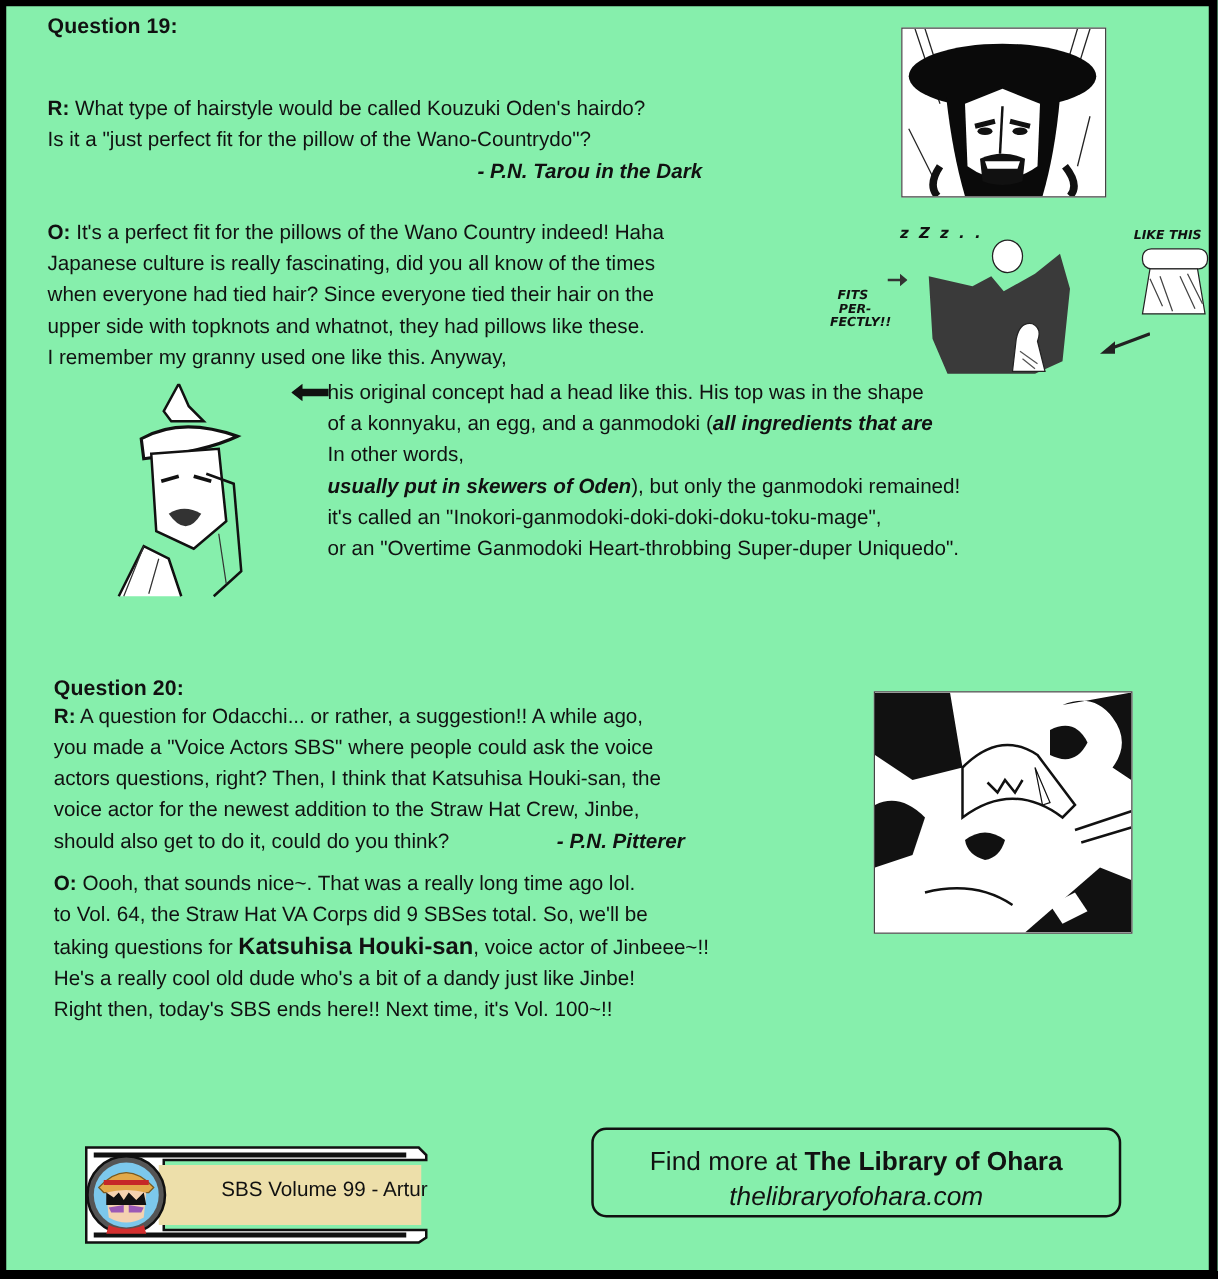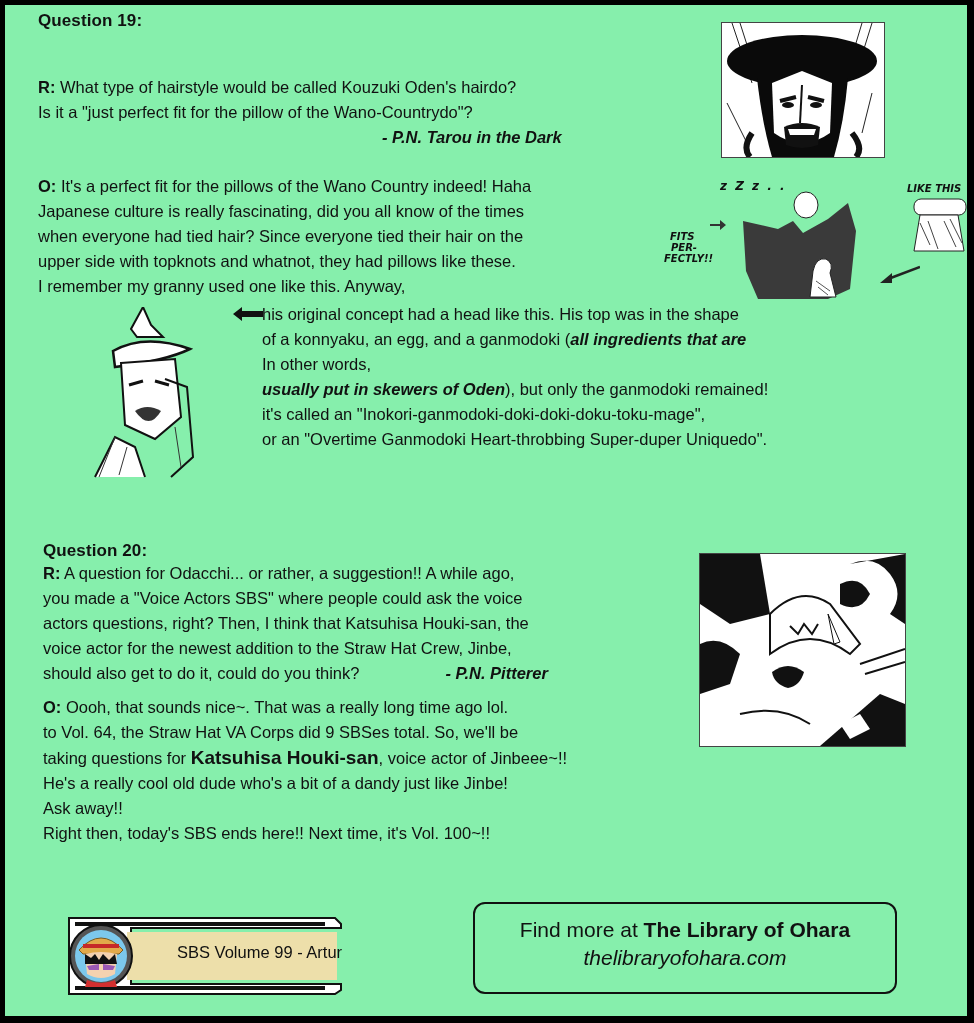--- a/index.html
+++ b/index.html
@@ -18,21 +18,21 @@
   .i { font-style: italic; font-weight: bold; }
   .big-b { font-weight: bold; font-size: 19px; }
   .panel {
     position: absolute; background: #fff; border: 1px solid #444; overflow: hidden;
   }
   .sfx { font-family: "DejaVu Sans", sans-serif; font-style: italic; font-weight: bold; font-size: 10px; line-height: 11px; color: #111; }
   .footer-banner {
     position: absolute; left: 60px; top: 905px; width: 280px; height: 90px;
   }
   .link-box {
-    position: absolute; left: 468px; top: 897px; width: 424px; height: 92px;
+    position: absolute; left: 468px; top: 897px; width: 424px; height: 72px;
     border: 2.5px solid #111; border-radius: 12px; box-sizing: border-box;
     text-align: center;
   }
   .link-line1 { font-size: 21px; margin-top: 14px; }
   .link-line1 .b { font-weight: bold; }
   .link-line2 { font-size: 21px; font-style: italic; margin-top: 4px; }
 </style>
 </head>
 <body>
 
@@ -146,21 +146,20 @@
     <div>actors questions, right? Then, I think that Katsuhisa Houki-san, the</div>
     <div>voice actor for the newest addition to the Straw Hat Crew, Jinbe,</div>
     <div><span>should also get to do it, could do you think?</span><span class="i" style="padding-left:86px;">- P.N. Pitterer</span></div>
   </div>
 
   <div class="abs body-text" style="left:38px; top:690px;">
     <div><span class="b">O:</span><span> Oooh, that sounds nice~. That was a really long time ago lol.</span></div>
     <div>to Vol. 64, the Straw Hat VA Corps did 9 SBSes total. So, we'll be</div>
     <div><span>taking questions for </span><span class="big-b">Katsuhisa Houki-san</span><span>, voice actor of Jinbeee~!!</span></div>
     <div>He's a really cool old dude who's a bit of a dandy just like Jinbe!</div>
-    <div>Ask away!!</div>
     <div>Right then, today's SBS ends here!! Next time, it's Vol. 100~!!</div>
   </div>
 
   <div class="panel" style="left:694px; top:548px; width:205px; height:192px;">
     <svg width="205" height="192" viewBox="0 0 205 192">
       <rect width="205" height="192" fill="#fff"></rect>
       <path d="M0 0 L60 0 L70 60 L30 70 L0 50 Z" fill="#111"></path>
       <path d="M150 10 Q175 0 190 20 Q205 40 190 60 L205 70 L205 0 Z" fill="#111"></path>
       <path d="M140 30 Q160 20 170 40 Q160 60 140 50 Z" fill="#111"></path>
       <path d="M0 90 Q20 80 40 100 L30 130 L0 140 Z" fill="#111"></path>

